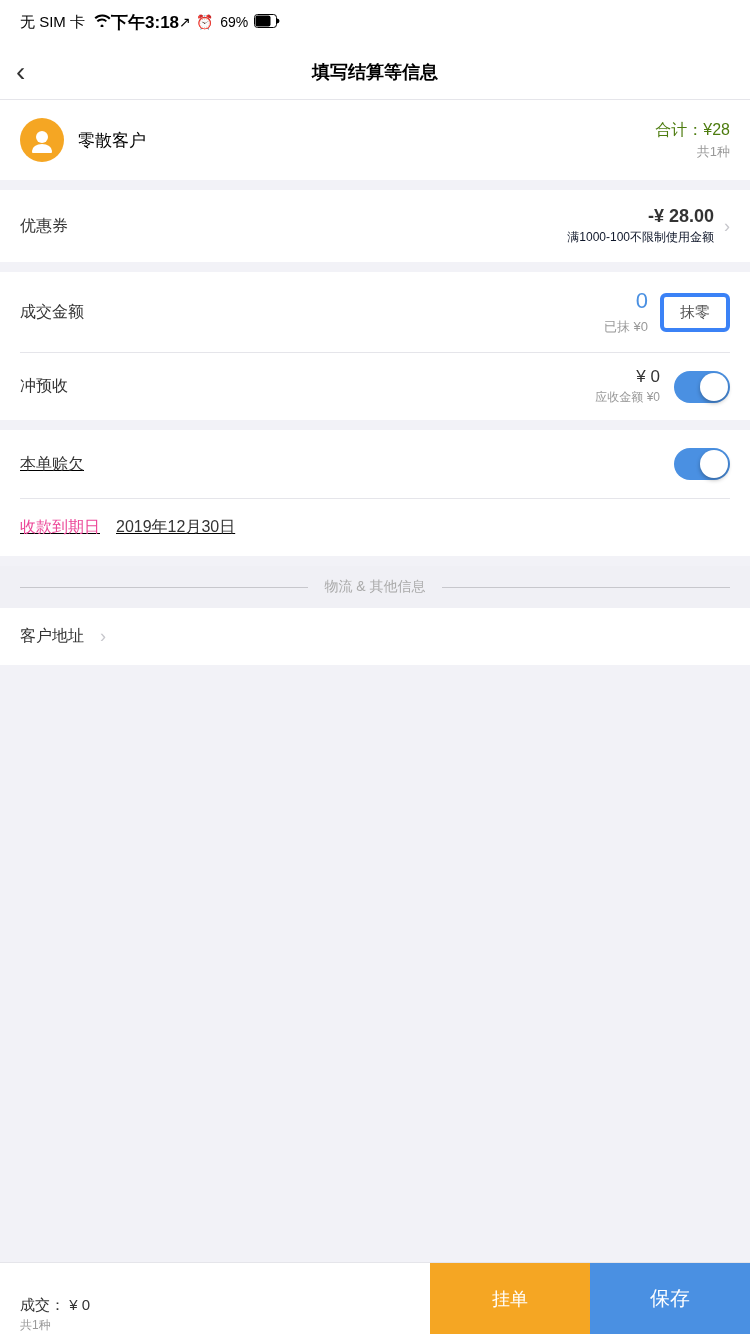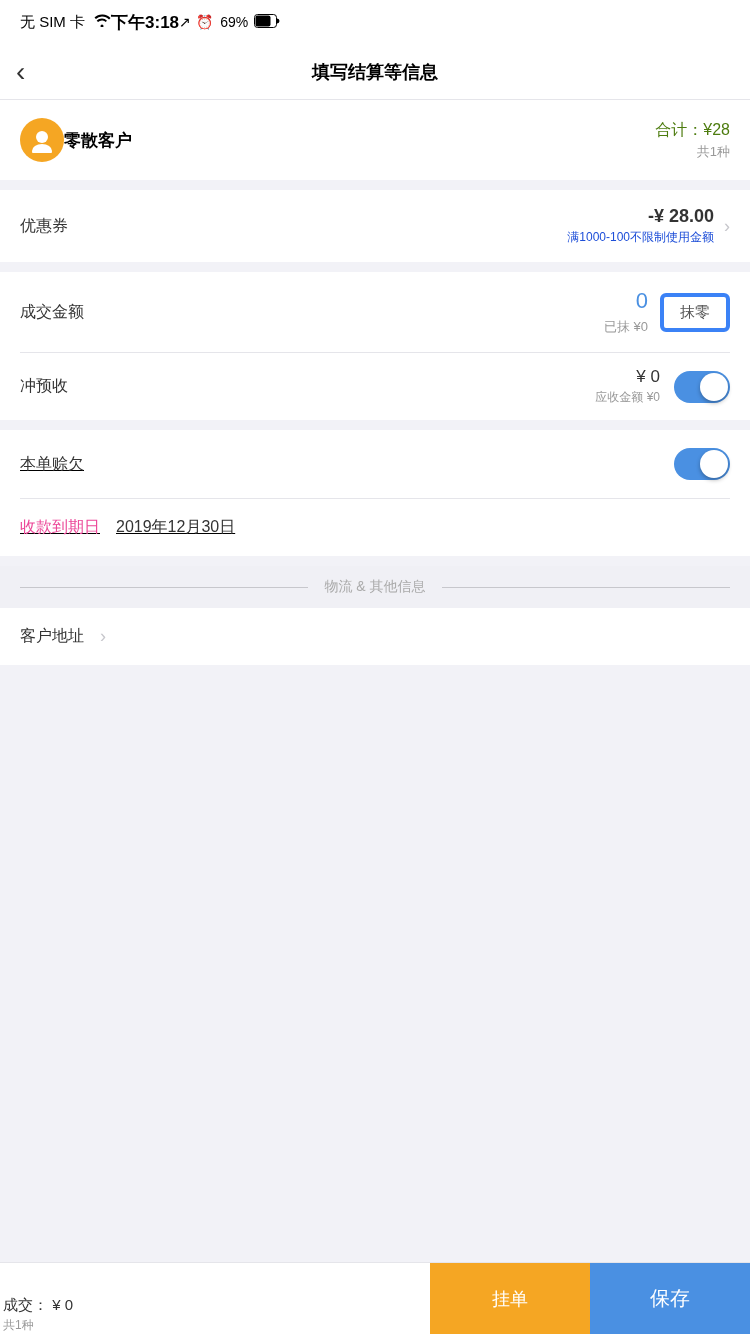--- a/index.html
+++ b/index.html
@@ -64,21 +64,21 @@
     
     .customer-row {
       padding: 18px 20px;
       display: flex;
       align-items: center;
       justify-content: space-between;
     }
     .customer-left {
       display: flex;
       align-items: center;
-      font-weight: bold;
+      gap: 14px;
     }
     .customer-avatar {
       width: 44px;
       height: 44px;
       border-radius: 50%;
       background: #f5a623;
       display: flex;
       align-items: center;
       justify-content: center;
     }
@@ -129,21 +129,21 @@
     .row-value {
       text-align: right;
     }
     .discount-amount {
       font-size: 18px;
       font-weight: 600;
       color: #333;
     }
     .discount-sub {
       font-size: 12px;
-      color: #1d4ed8;
+      color: #0f172a;
       margin-top: 2px;
       text-align: right;
     }
     .chevron-icon {
       color: #c7c7cc;
       font-size: 18px;
     }
 
     
     .amount-section {
@@ -311,21 +311,21 @@
       position: fixed;
       bottom: 0;
       width: 750px;
       height: 72px;
       background: #fff;
       display: flex;
       align-items: center;
       border-top: 1px solid #e5e5ea;
     }
     .bottom-summary {
-      padding: 0 3px;
+      padding: 0 20px;
       flex: 1;
       margin-top: 32px;
     }
     .bottom-summary-top {
       font-size: 15px;
       color: #333;
     }
     .bottom-summary-bottom {
       font-size: 12px;
       color: #999;

